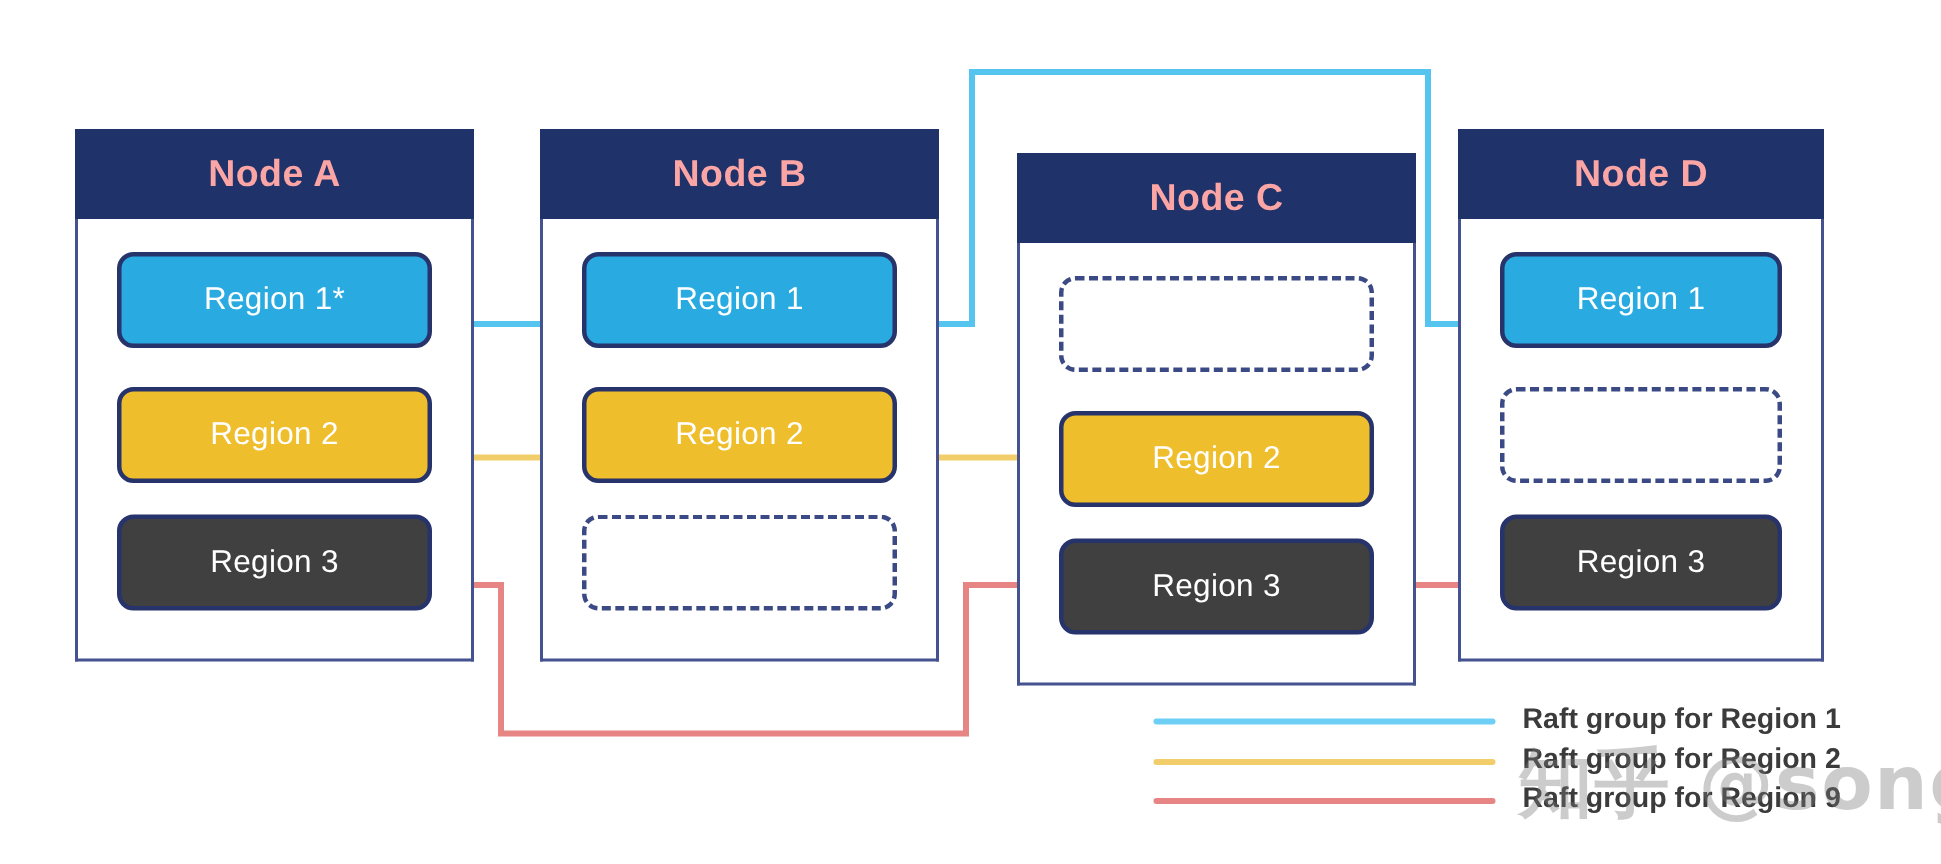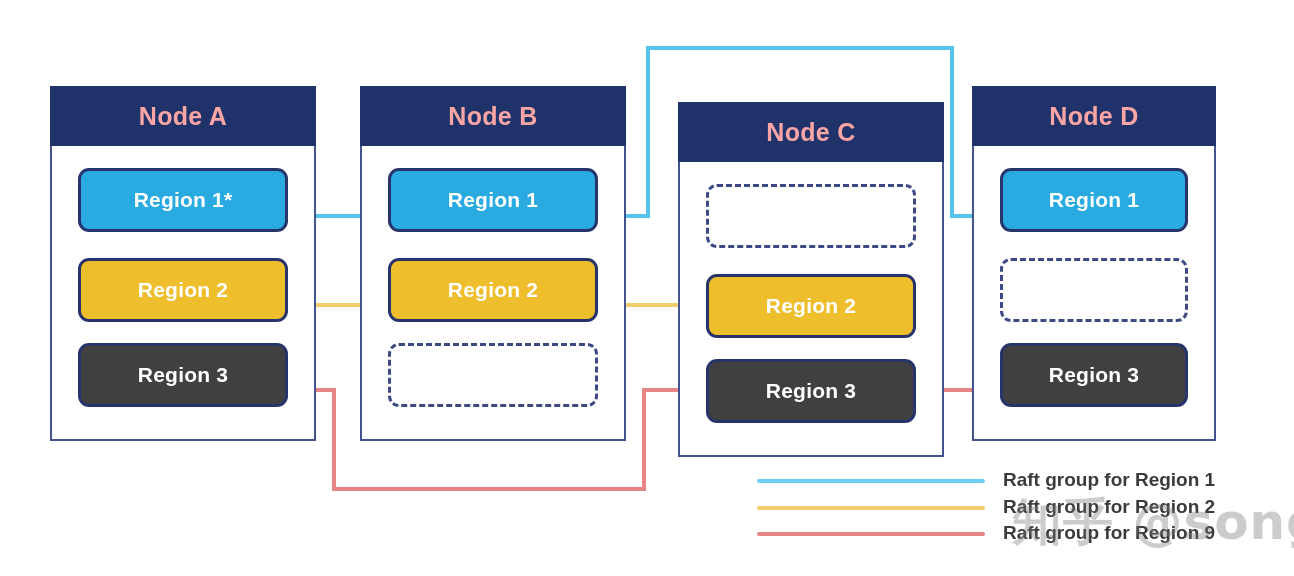--- a/index.html
+++ b/index.html
@@ -44,41 +44,41 @@
   .region{
     position:absolute;
     left:26px;
     right:26px;
     height:64px;
     border-radius:11px;
     box-sizing:border-box;
     border:3px solid #27336b;
     color:#ffffff;
     font-size:21px;
-    font-weight:bold;
+    font-weight:normal;
     display:flex;
     align-items:center;
     justify-content:center;
     letter-spacing:.2px;
   }
   .region.r1{background:#29ABE2;}
   .region.r2{background:#EFBE2C;}
   .region.r3{background:#404040;}
   .region.empty{
     background:#ffffff;
     border:3px dashed #3b4a85;
     color:transparent;
   }
   .slot0{top:22px;}
   .slot1{top:112px;}
   .slot2{top:197px;}
 
   
   #legend{position:absolute;left:755px;top:468px;z-index:3;width:520px;height:85px;}
-  .legend-row{position:absolute;left:0;height:26px;width:520px;text-decoration:underline;}
+  .legend-row{position:absolute;left:12px;height:26px;width:520px;text-decoration:underline;}
   .legend-line{
     position:absolute;left:2px;top:11px;width:228px;height:4px;border-radius:2px;
   }
   .legend-label{
     position:absolute;left:248px;top:0px;
     font-size:19px;font-weight:bold;color:#3b3b3b;
     white-space:nowrap;line-height:24px;
   }
 
   

